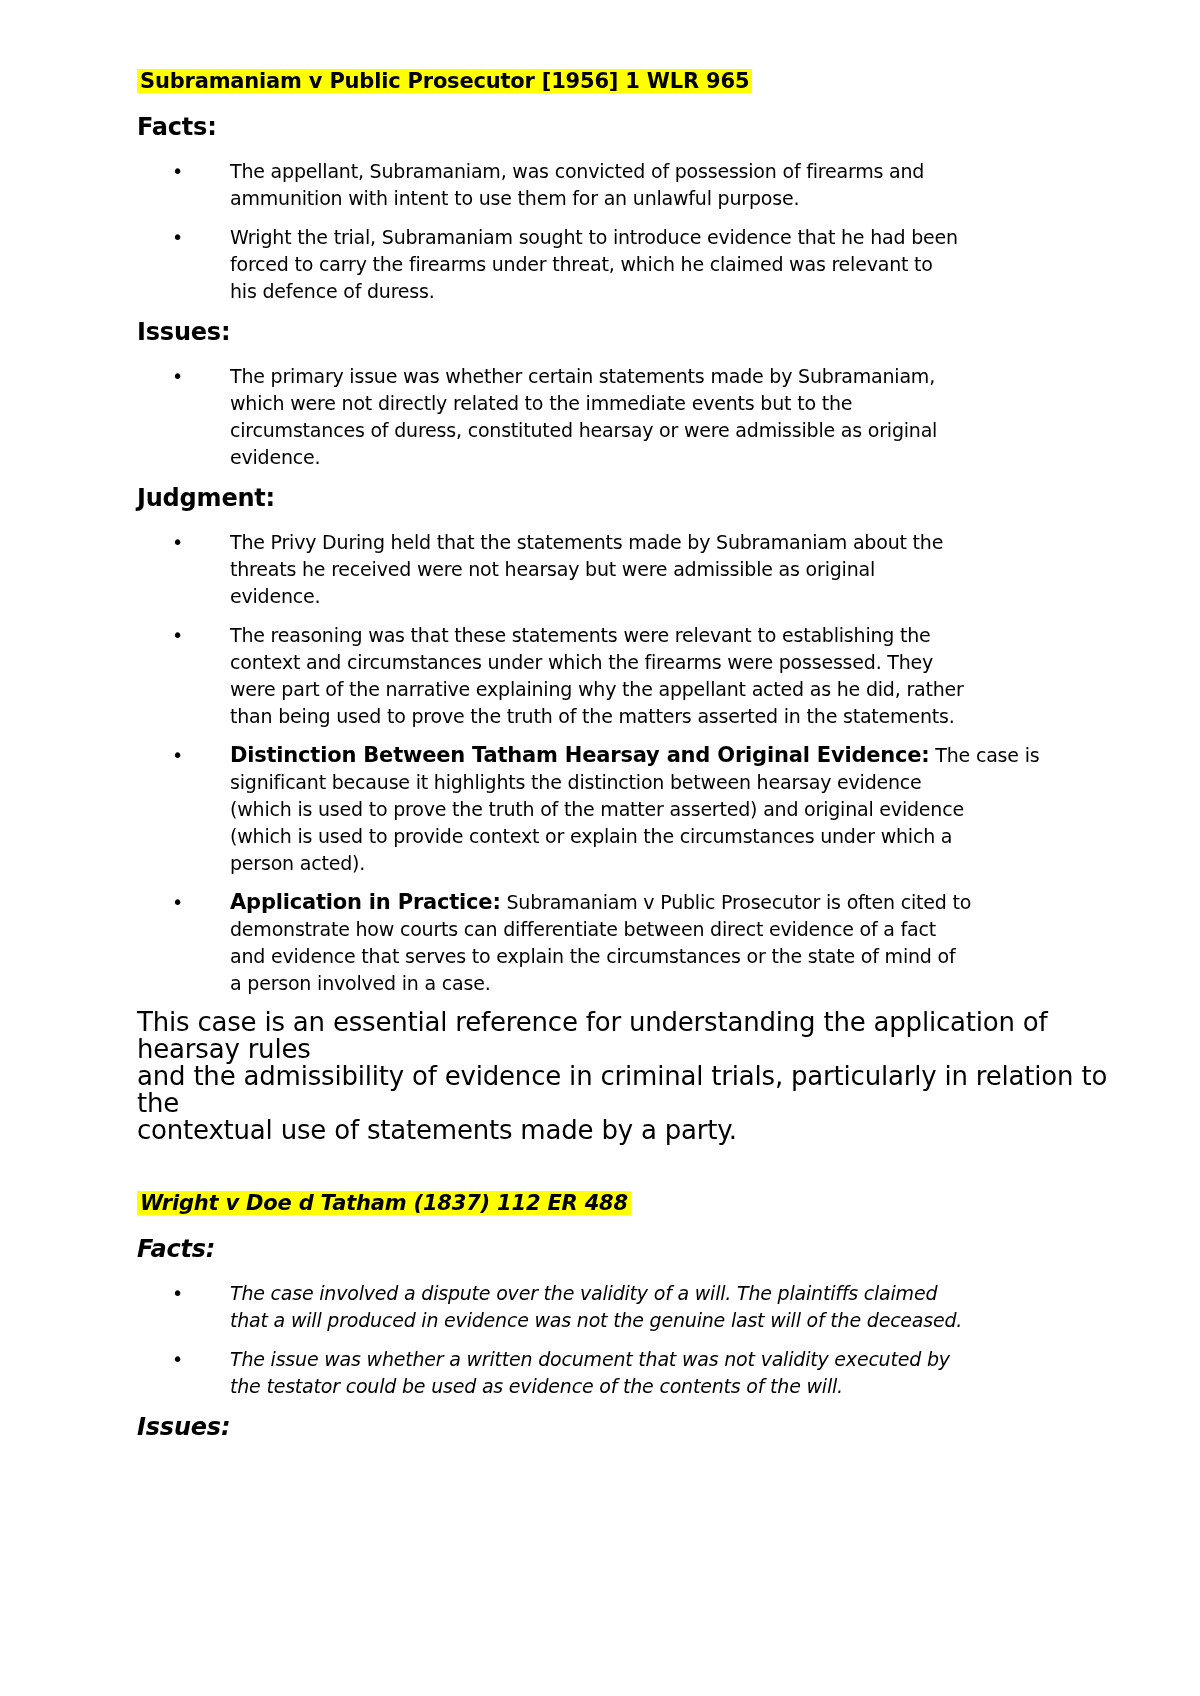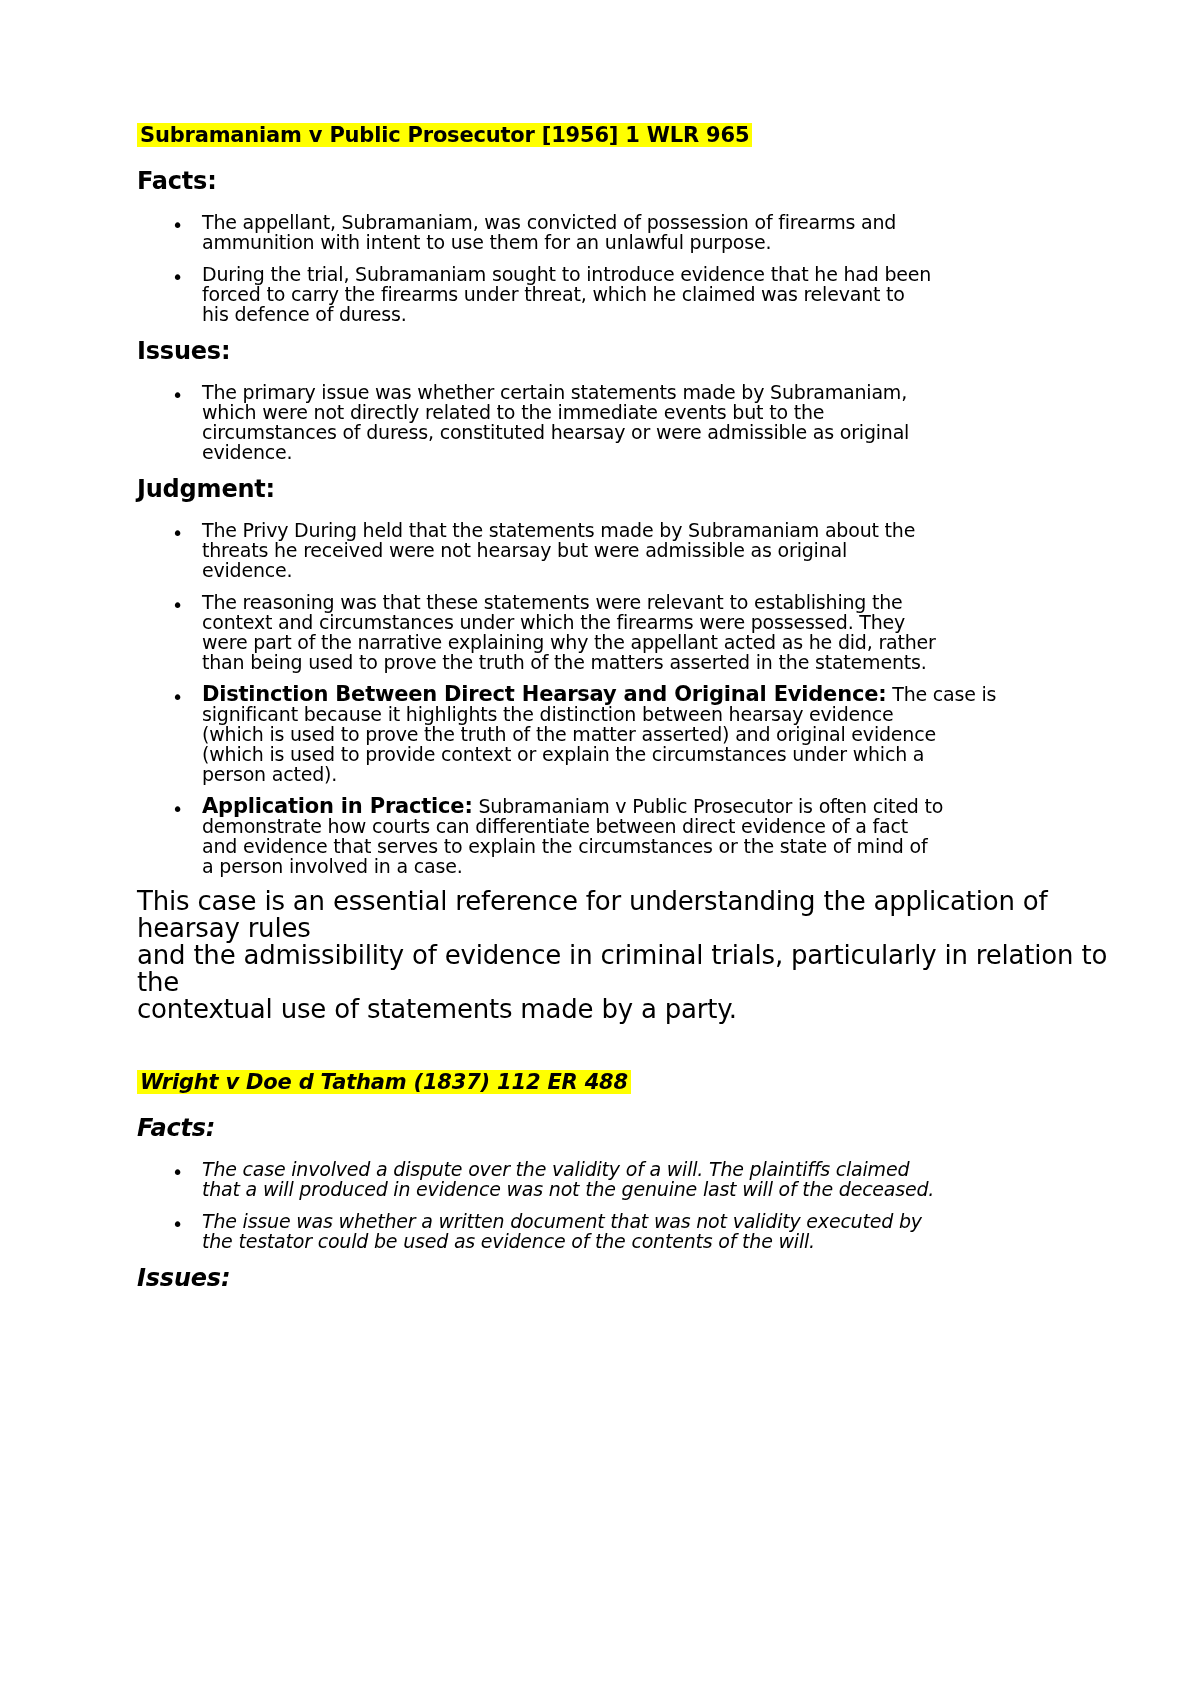--- a/index.html
+++ b/index.html
@@ -2,37 +2,38 @@
 <html><head>
 <meta charset="utf-8">
 <style>
   html,body{margin:0;padding:0;}
   body{
     width:1200px;height:1696px;background:#ffffff;color:#000000;
     font-family:"DejaVu Sans","Liberation Sans",sans-serif;
   }
   .page{
     box-sizing:border-box;width:1200px;height:1696px;
-    padding:120px 60px 0 137px;overflow:hidden;
+    padding:66px 60px 0 137px;overflow:hidden;
   }
   .case-title{
     font-size:21px;font-weight:bold;line-height:30px;margin:0 0 16px 0;
     letter-spacing:-0.2px;
   }
   .hl{background:#ffff00;padding:0 3px;}
   .heading{
     font-size:24px;font-weight:bold;line-height:30px;margin:7px 0 16px 0;
     letter-spacing:-0.2px;
   }
   .bullets{list-style:none;margin:0;padding:0;}
   .bullet{display:flex;margin:0 0 12px 0;}
   .marker{flex:0 0 30px;margin-left:35px;font-size:19px;line-height:27px;}
   .btext{
-    flex:1;font-size:19px;line-height:20px;white-space:pre-line;
+    flex:1;font-size:19px;line-height:27px;white-space:pre-line;
     letter-spacing:-0.2px;
+    margin-left:28px;
   }
   .lead{font-weight:bold;font-size:21px;letter-spacing:-0.2px;}
   .closing{
     font-size:26px;line-height:27px;white-space:pre-line;margin:4px 0 0 0;
     letter-spacing:-0.2px;
   }
   .case2{margin-top:44px;font-style:italic;}
 </style>
 </head>
 <body>
@@ -44,21 +45,21 @@
 
     <h2 class="heading">Facts:</h2>
     <ul class="bullets">
       <li class="bullet">
         <span class="marker">•</span>
         <div class="btext">The appellant, Subramaniam, was convicted of possession of firearms and
 ammunition with intent to use them for an unlawful purpose.</div>
       </li>
       <li class="bullet">
         <span class="marker">•</span>
-        <div class="btext">During the trial, Subramaniam sought to introduce evidence that he had been
+        <div class="btext">Wright the trial, Subramaniam sought to introduce evidence that he had been
 forced to carry the firearms under threat, which he claimed was relevant to
 his defence of duress.</div>
       </li>
     </ul>
 
     <h2 class="heading">Issues:</h2>
     <ul class="bullets">
       <li class="bullet">
         <span class="marker">•</span>
         <div class="btext">The primary issue was whether certain statements made by Subramaniam,
@@ -81,21 +82,21 @@
         <div class="btext">The reasoning was that these statements were relevant to establishing the
 context and circumstances under which the firearms were possessed. They
 were part of the narrative explaining why the appellant acted as he did, rather
 than being used to prove the truth of the matters asserted in the statements.</div>
       </li>
     </ul>
 
     <ul class="bullets">
       <li class="bullet">
         <span class="marker">•</span>
-        <div class="btext"><span class="lead">Distinction Between Direct Hearsay and Original Evidence:</span><span> The case is
+        <div class="btext"><span class="lead">Distinction Between Tatham Hearsay and Original Evidence:</span><span> The case is
 significant because it highlights the distinction between hearsay evidence
 (which is used to prove the truth of the matter asserted) and original evidence
 (which is used to provide context or explain the circumstances under which a
 person acted).</span></div>
       </li>
       <li class="bullet">
         <span class="marker">•</span>
         <div class="btext"><span class="lead">Application in Practice:</span><span> Subramaniam v Public Prosecutor is often cited to
 demonstrate how courts can differentiate between direct evidence of a fact
 and evidence that serves to explain the circumstances or the state of mind of

